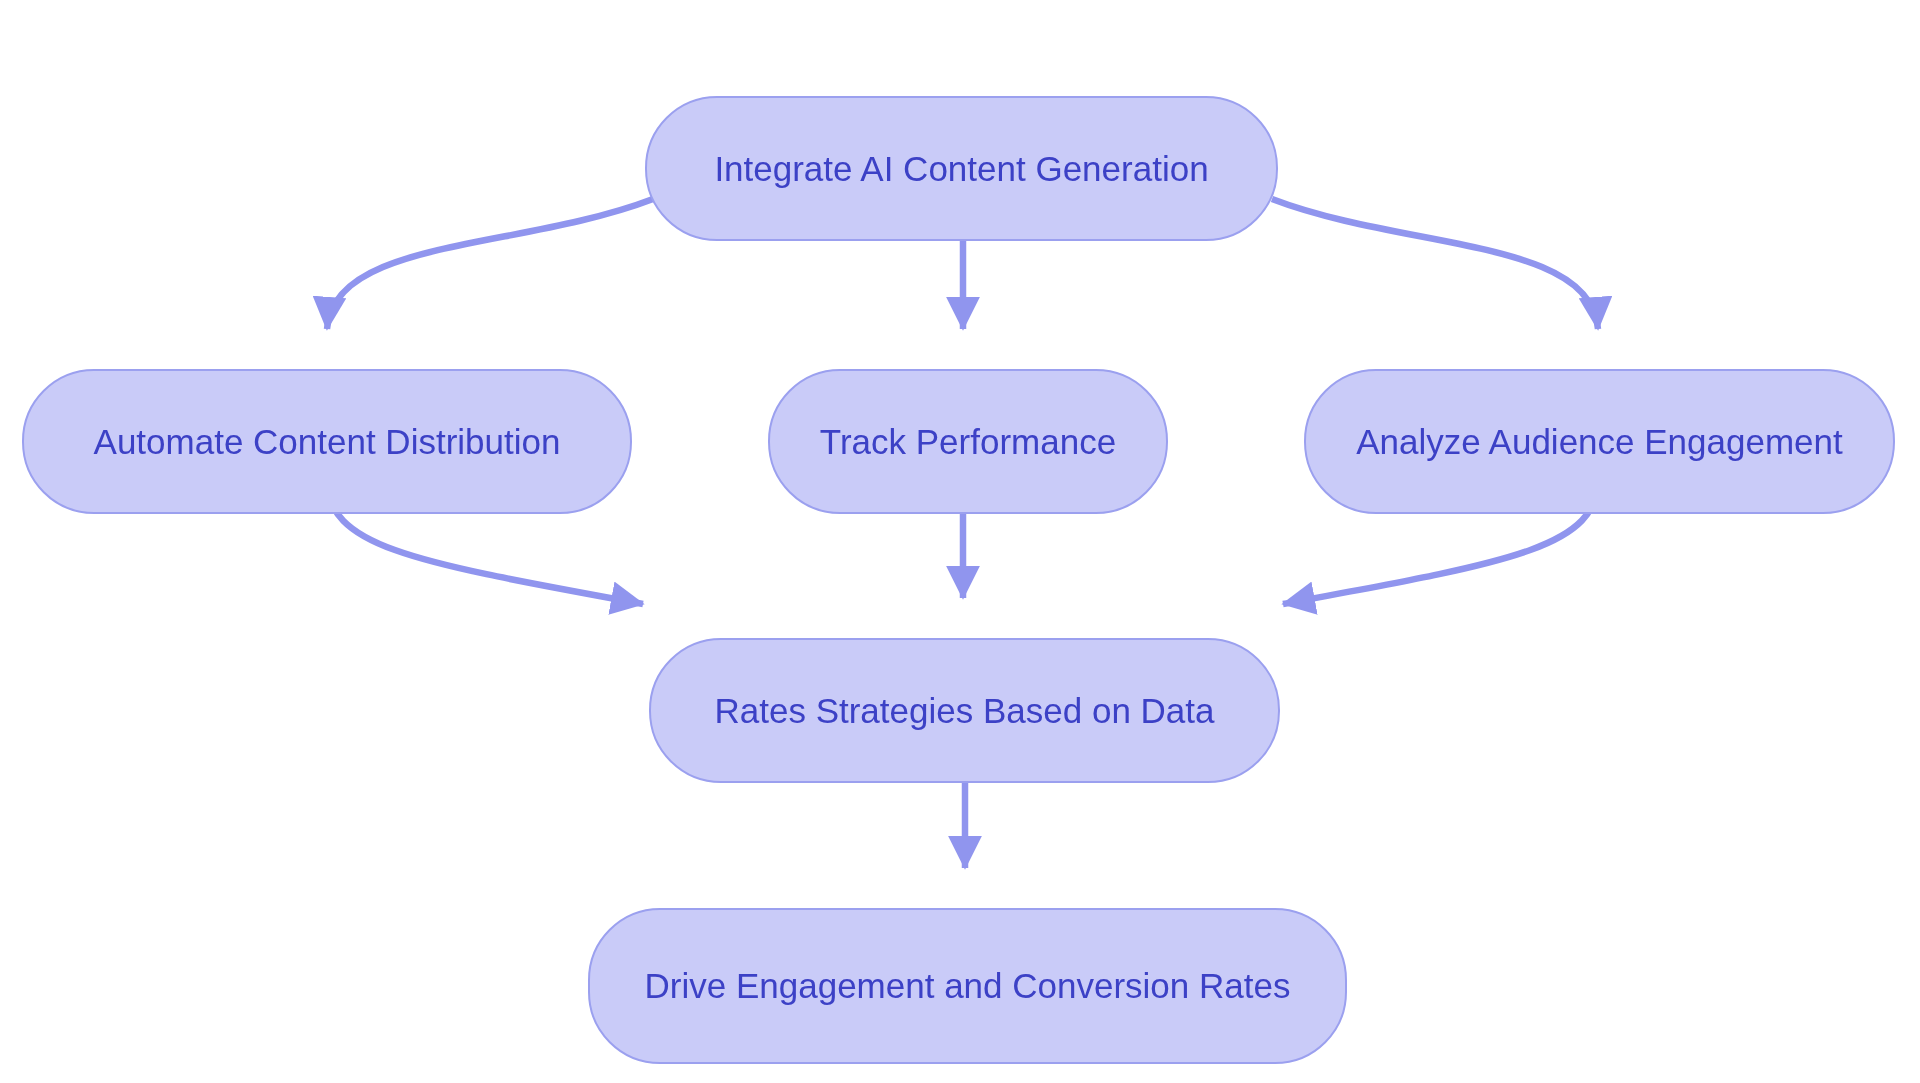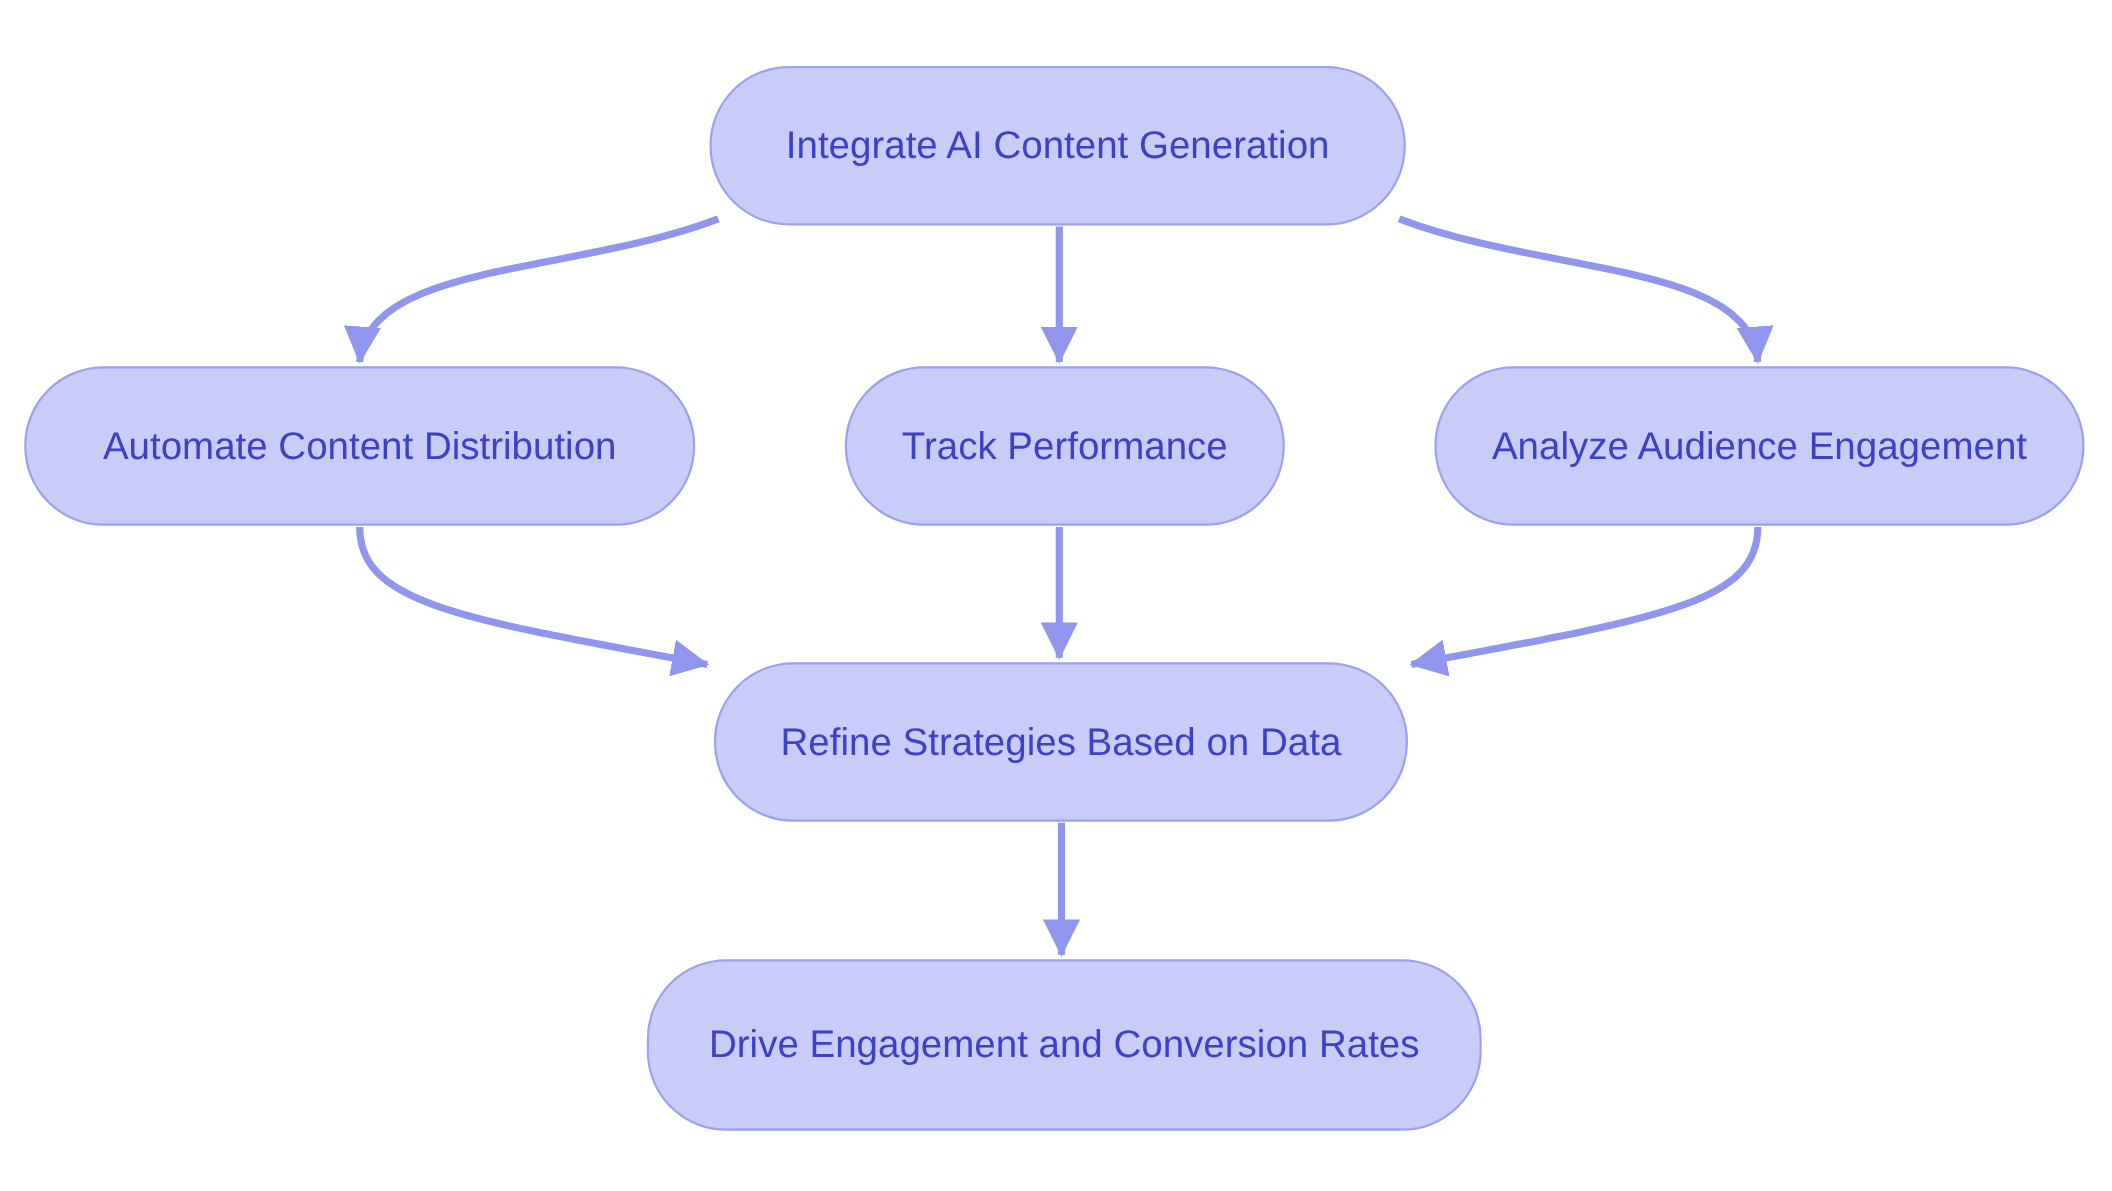--- a/index.html
+++ b/index.html
@@ -30,20 +30,21 @@
     border: 2px solid #9ba0ef;
     border-radius: 72px;
     display: flex;
     align-items: center;
     justify-content: center;
     text-align: center;
     color: #3c41c6;
     font-size: 35px;
     line-height: 1.2;
     padding: 16px 30px;
+    margin-top: 36px;
   }
   .node-top     { left: 645px;  top: 60px;  width: 633px; height: 145px; }
   .node-left    { left: 22px;   top: 333px; width: 610px; height: 145px; }
   .node-middle  { left: 768px;  top: 333px; width: 400px; height: 145px; }
   .node-right   { left: 1304px; top: 333px; width: 591px; height: 145px; }
   .node-refine  { left: 649px;  top: 602px; width: 631px; height: 145px; }
   .node-bottom  { left: 588px;  top: 872px; width: 759px; height: 156px; }
 </style>
 </head>
 <body>
@@ -77,20 +78,20 @@
 
   <div class="node node-right">
     <span>Analyze Audience Engagement</span>
   </div>
 
   <div class="node node-middle">
     <span>Track Performance</span>
   </div>
 
   <div class="node node-refine">
-    <span>Refine Strategies Based on Data</span>
+    <span>Rates Strategies Based on Data</span>
   </div>
 
   <div class="node node-bottom">
     <span>Drive Engagement and Conversion Rates</span>
   </div>
 
 </div>
 
 </body></html>

